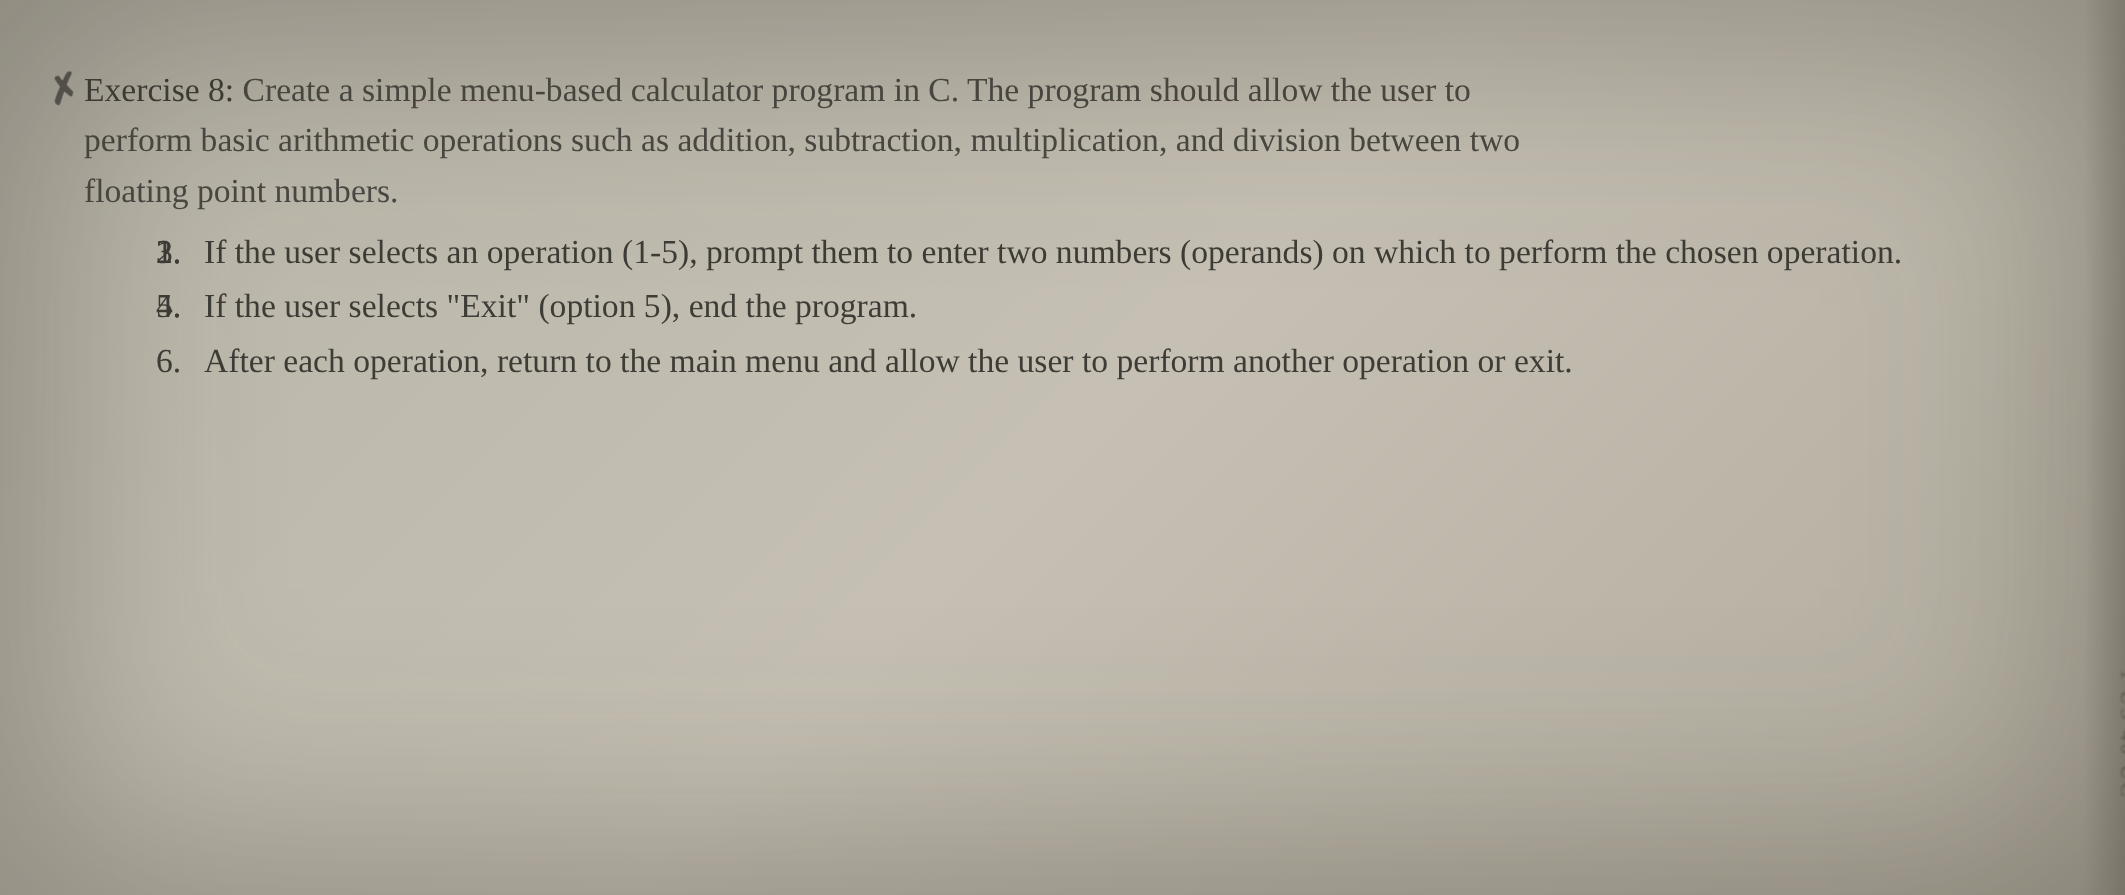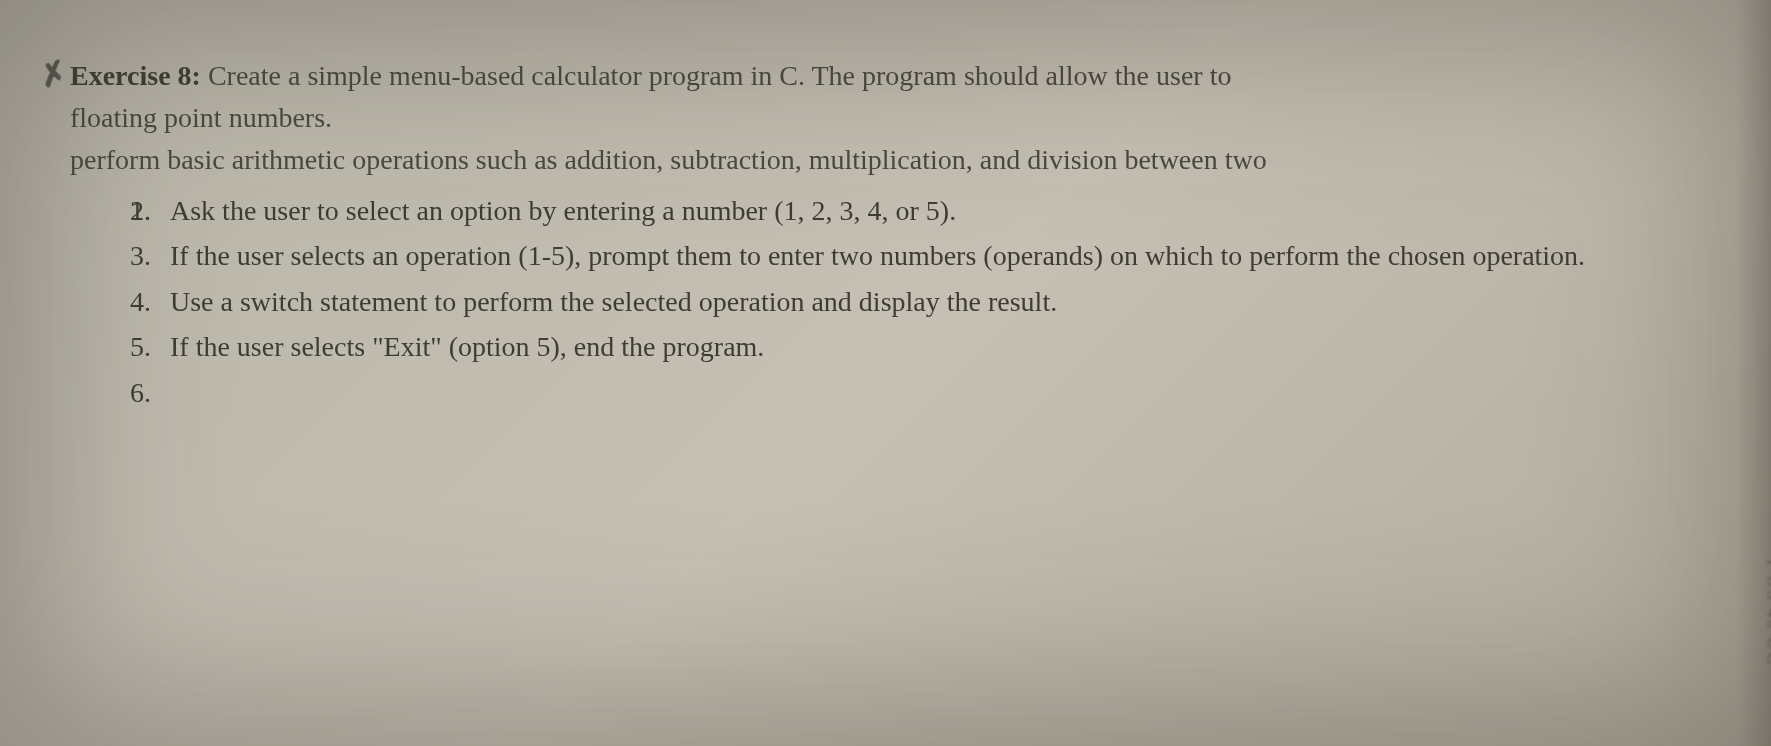--- a/index.html
+++ b/index.html
@@ -25,21 +25,21 @@
       margin-top: 0;
     }
     .exercise-title {
       font-size: 28px;
       line-height: 1.5;
       color: #4a4842;
       padding-left: 10px;
       position: relative;
     }
     .exercise-label {
-      font-weight: bold;
+      font-weight: normal;
       color: #3e3c36;
     }
     .handwritten-x {
       position: absolute;
       left: -20px;
       top: -5px;
       font-size: 32px;
       font-family: cursive;
       color: #5a5752;
       transform: rotate(-15deg);
@@ -103,45 +103,44 @@
 </head>
 <body>
 
 <div class="paper">
   <div class="exercise-block">
     <div class="exercise-title">
       <span class="handwritten-x">✗</span>
       <span class="exercise-label">Exercise 8:</span>
       <span>Create a simple menu-based calculator program in C. The program should allow the user to</span>
     </div>
+    <div class="intro-text">perform basic arithmetic operations such as addition, subtraction, multiplication, and division between two</div>
     <div class="intro-text">floating point numbers.</div>
-    <div class="intro-text">perform basic arithmetic operations such as addition, subtraction, multiplication, and division between two</div>
 
     <ol class="steps">
       <li>
         <span class="num">1.</span>
       </li>
       <li>
         <span class="num">2.</span>
-        <span>Ask the user to select an option by entering a number (1, 2, 3, 4, or 5).</span>
       </li>
       <li>
         <span class="num">3.</span>
         <span>If the user selects an operation (1-5), prompt them to enter two numbers (operands) on which to perform the chosen operation.</span>
       </li>
       <li>
         <span class="num">4.</span>
-        <span>Use a switch statement to perform the selected operation and display the result.</span>
       </li>
       <li>
         <span class="num">5.</span>
         <span>If the user selects "Exit" (option 5), end the program.</span>
       </li>
       <li>
         <span class="num">6.</span>
+        <span>After each operation, return to the main menu and allow the user to perform another operation or exit.</span>
       </li>
     </ol>
   </div>
 </div>
 
 <div class="side-text">1 US 40 UC</div>
 <div class="right-edge"></div>
 <div class="vignette"></div>
 
 </body></html>

